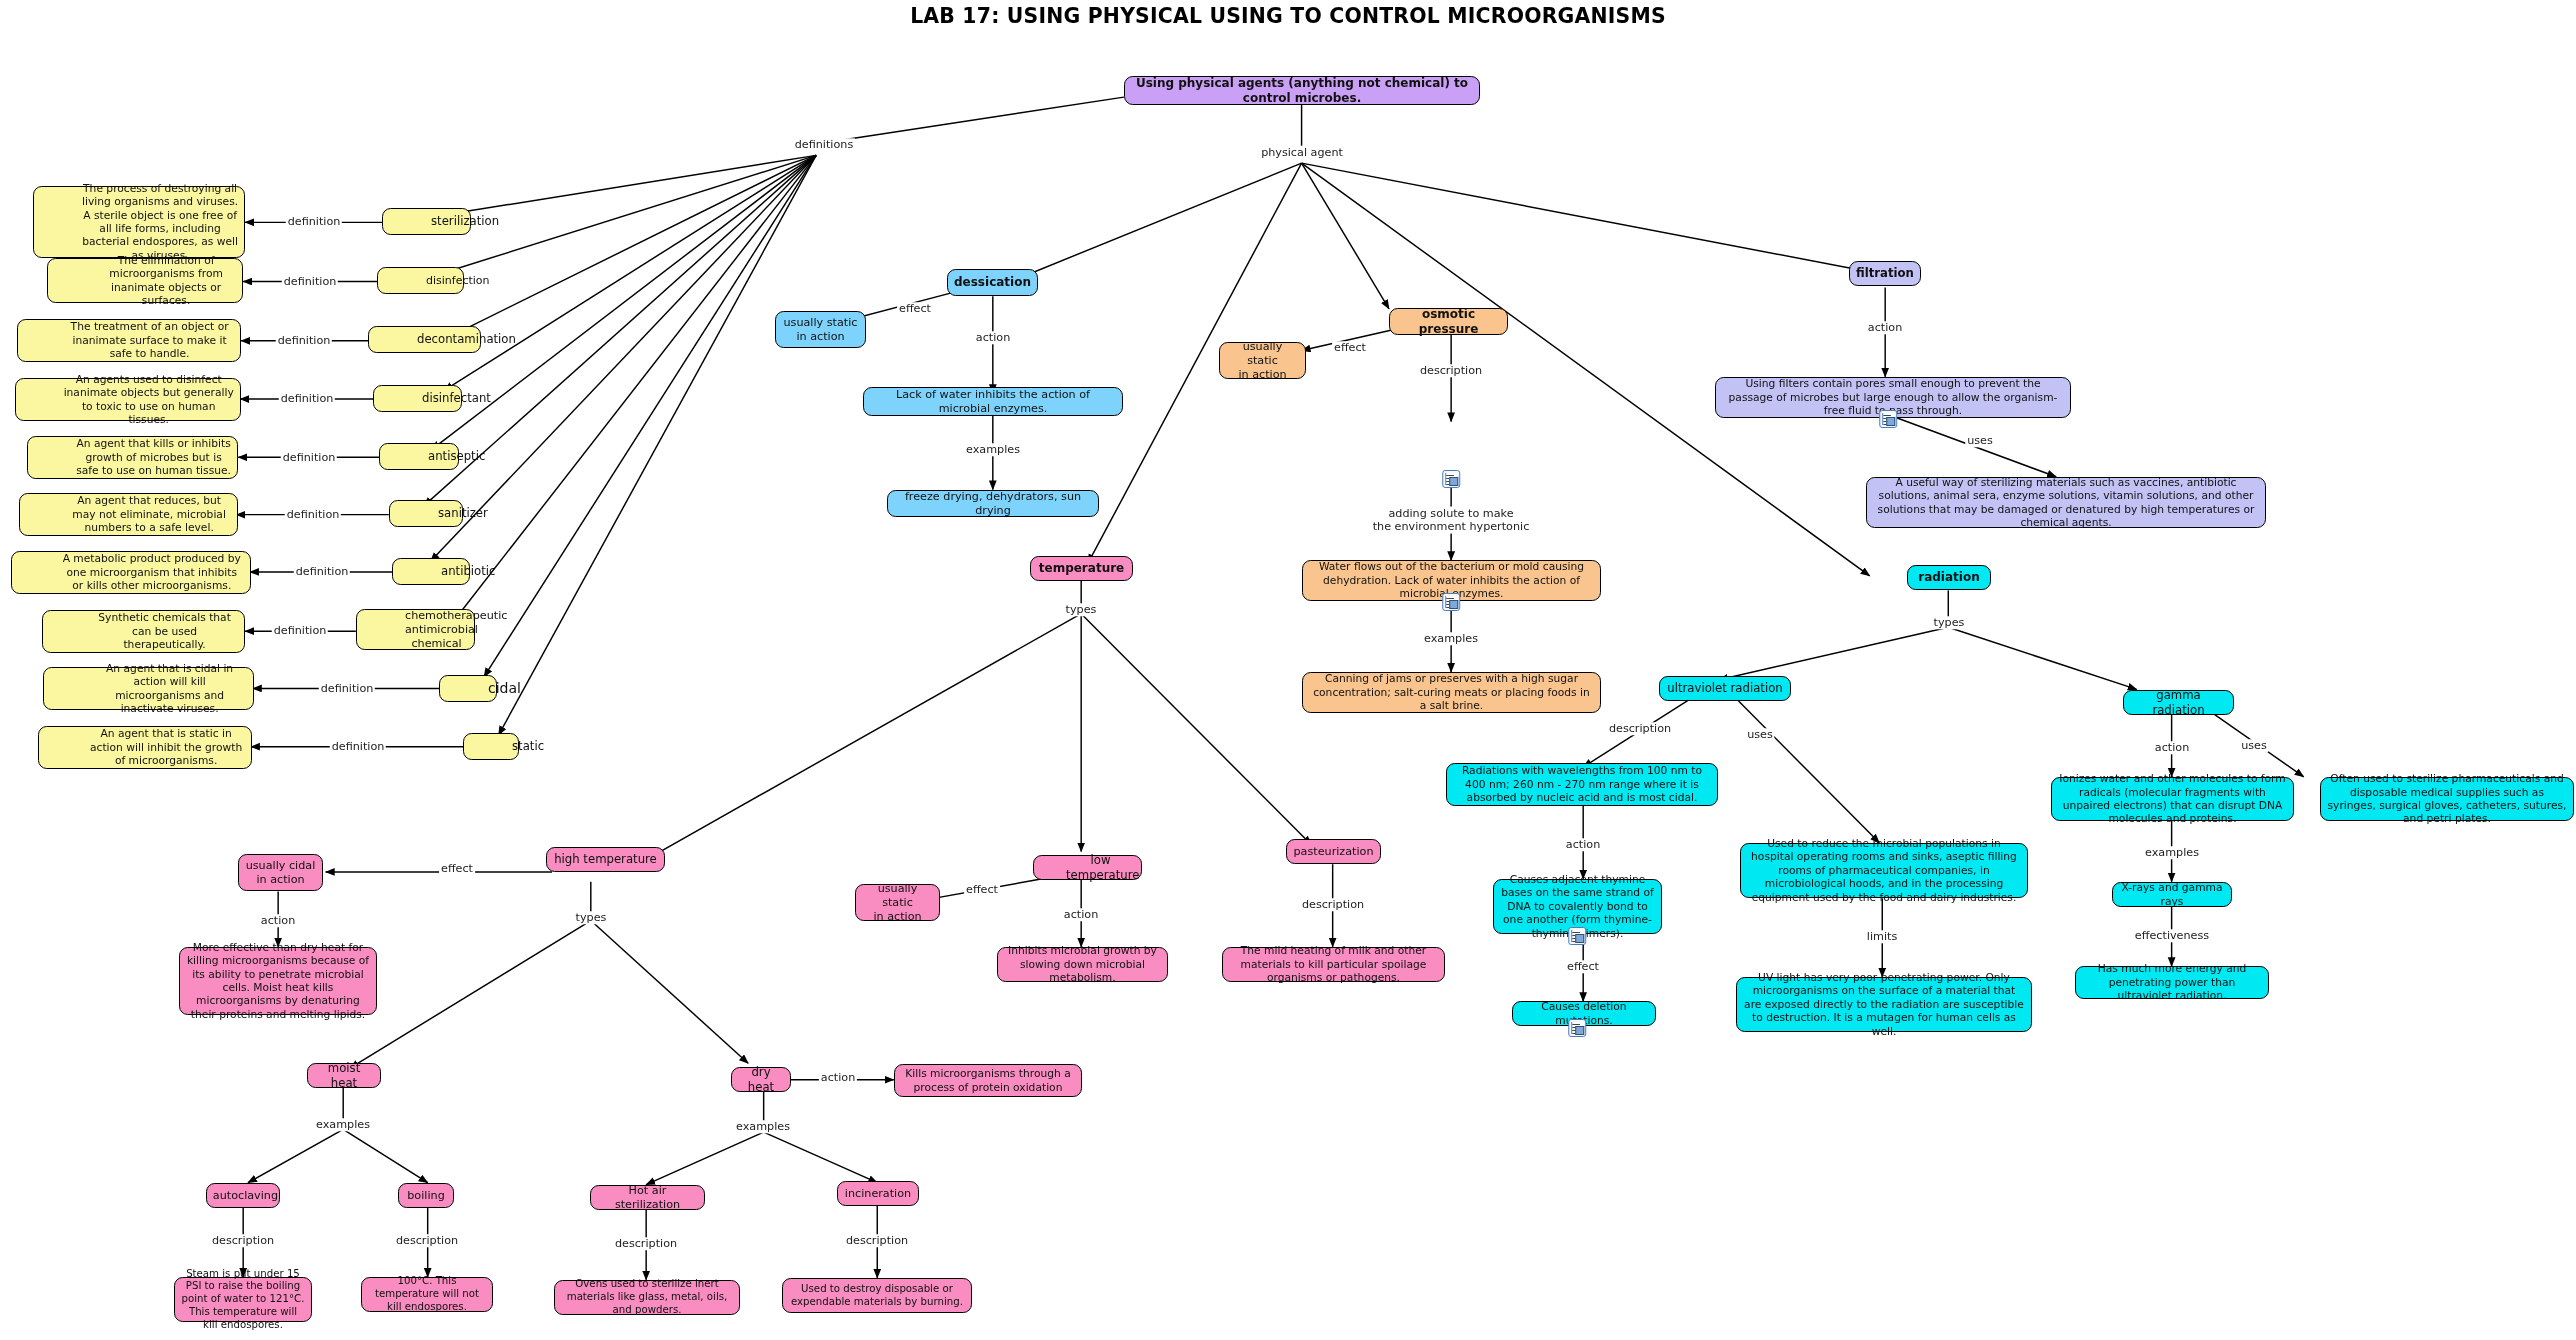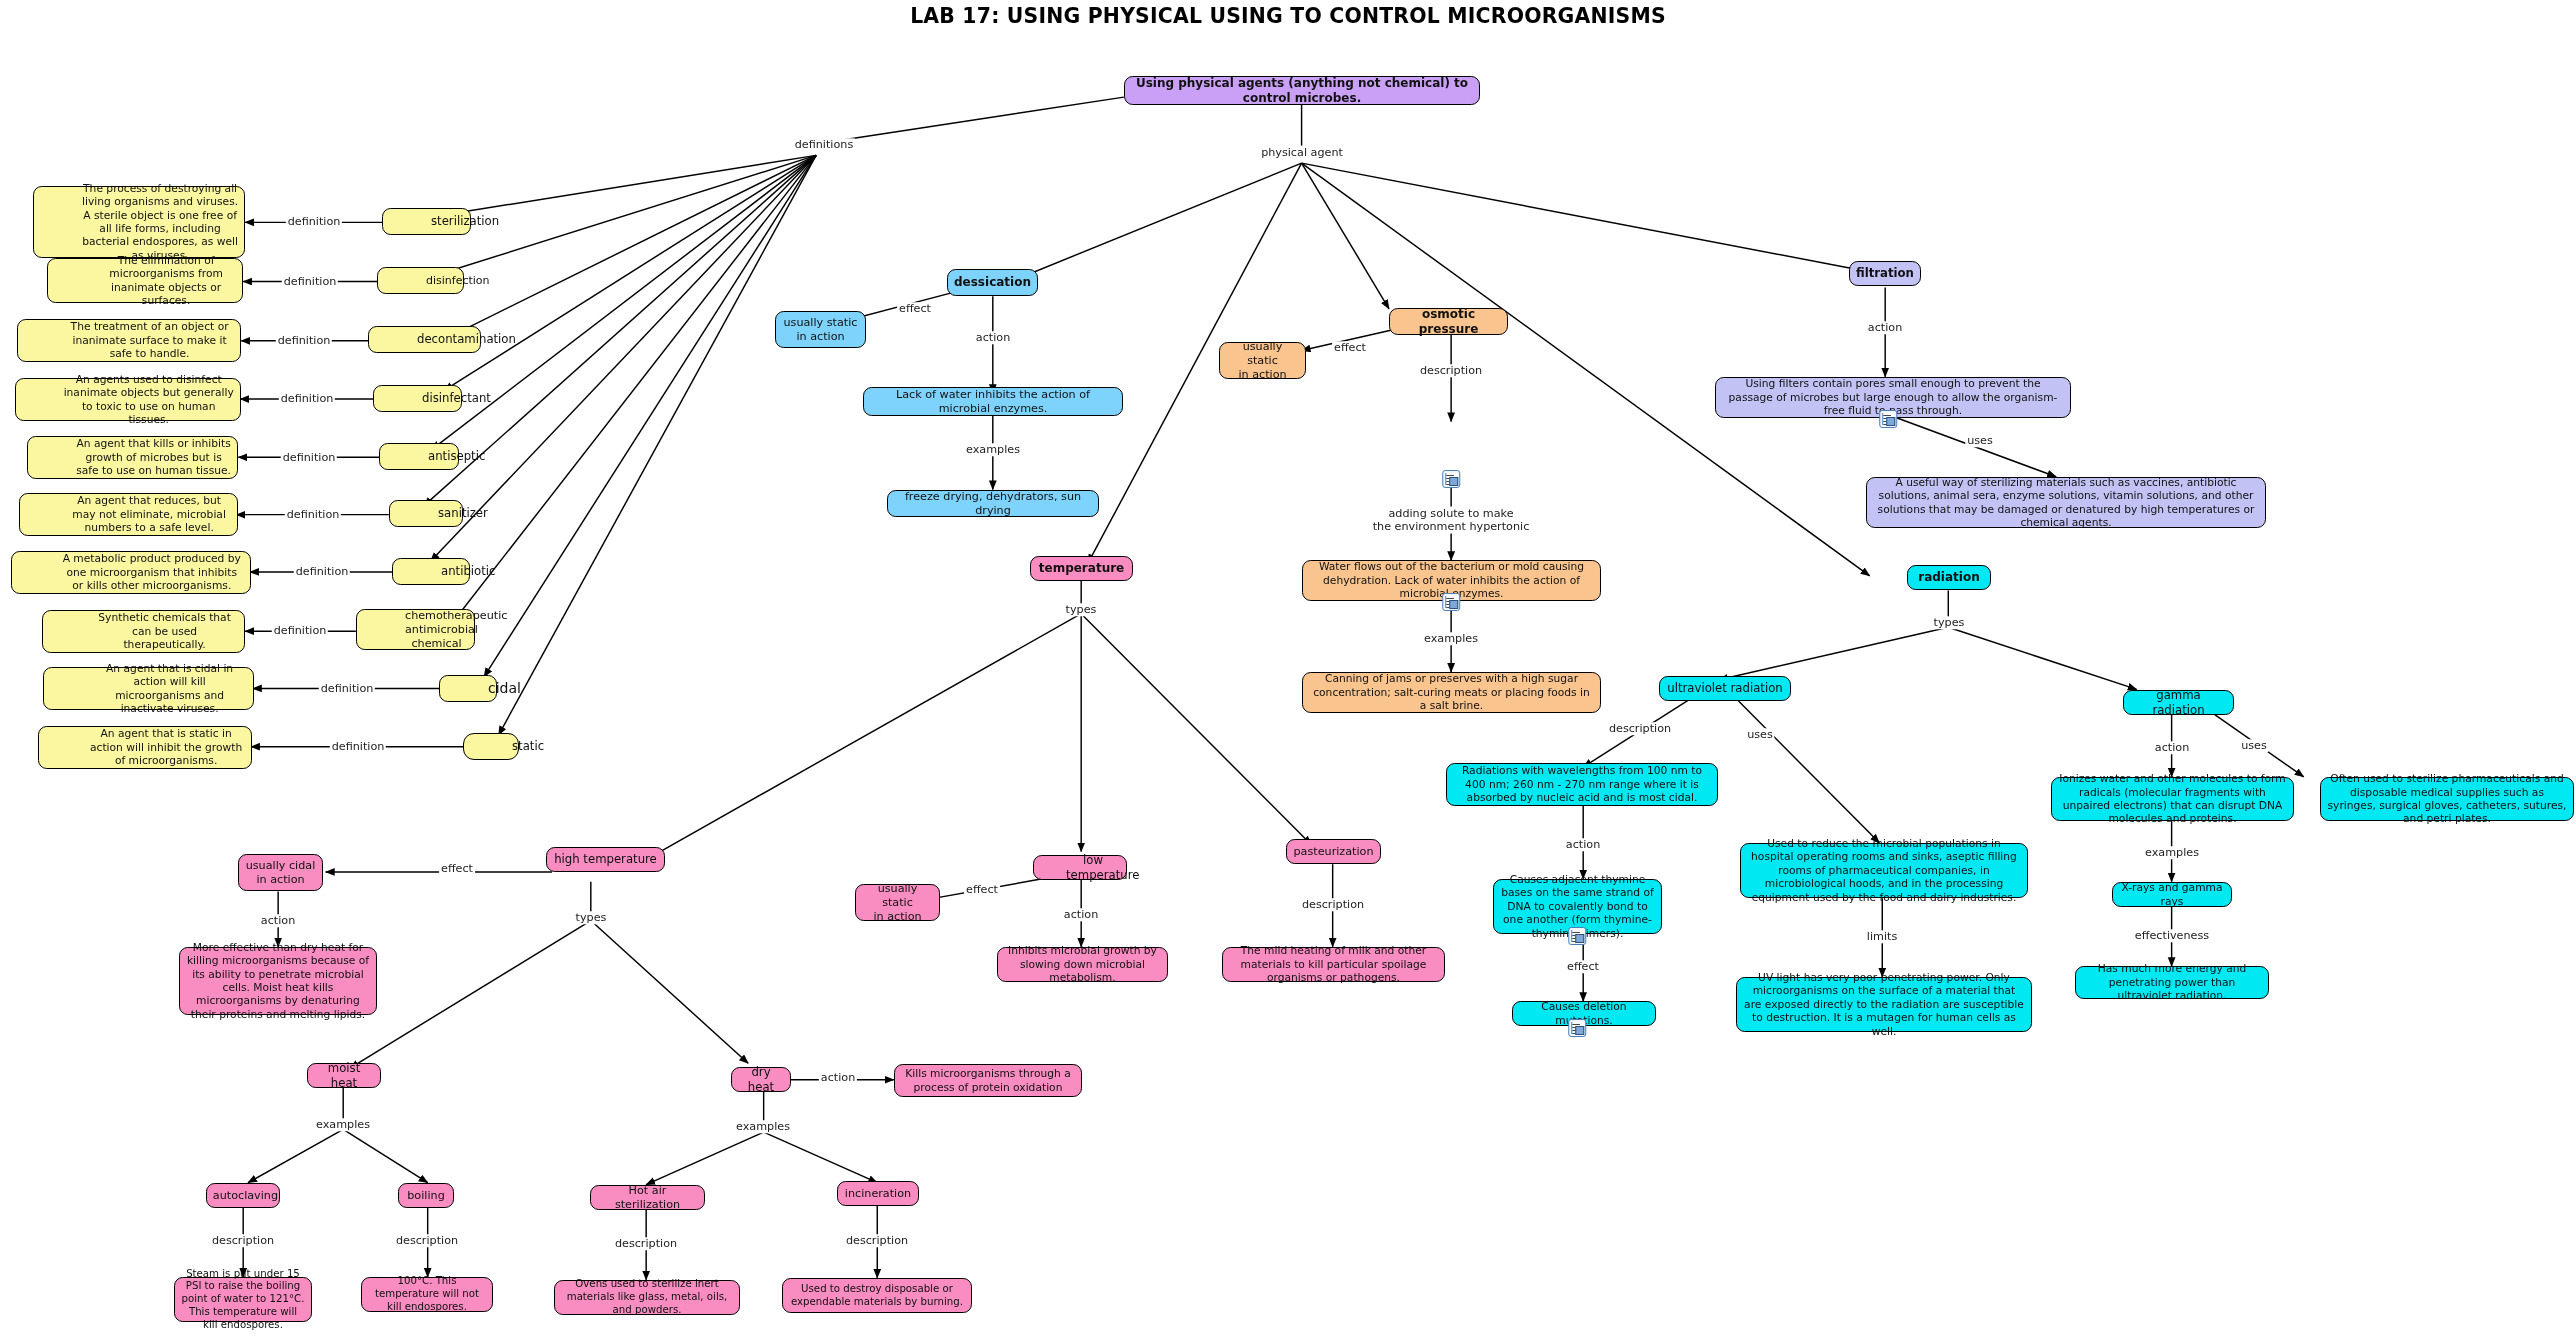--- a/index.html
+++ b/index.html
@@ -183,21 +183,21 @@
     </div>
   <div class="node c-yellow" style="left:392px;top:558px;width:78px;height:27px;font-size:11.7px;">
     <span>antibiotic</span>
     </div>
   <div class="node c-yellow" style="left:356px;top:609px;width:119px;height:41px;font-size:11.2px;">
     <span>chemotherapeutic antimicrobial chemical</span>
     </div>
   <div class="node c-yellow" style="left:439px;top:675px;width:58px;height:27px;font-size:14px;">
     <span>cidal</span>
     </div>
-  <div class="node c-yellow" style="left:463px;top:733px;width:54px;height:27px;font-size:11.7px;border-radius:11px;">
+  <div class="node c-yellow" style="left:463px;top:733px;width:54px;height:27px;font-size:11.7px;">
     <span>static</span>
     </div>
 
   <div class="node c-yellow" style="left:33px;top:186px;width:212px;height:72px;font-size:10.7px;">
     <span>The process of destroying all living organisms and viruses. A sterile object is one free of all life forms, including bacterial endospores, as well as viruses.</span>
     </div>
   <div class="node c-yellow" style="left:47px;top:258px;width:196px;height:45px;font-size:10.7px;">
     <span>The elimination of microorganisms from inanimate objects or surfaces.</span>
     </div>
   <div class="node c-yellow" style="left:16.5px;top:319px;width:224px;height:43px;font-size:10.7px;">
@@ -362,21 +362,21 @@
   <div class="node c-pink" style="left:554px;top:1280px;width:186px;height:35px;font-size:10.2px;">
     <span>Ovens used to sterilize inert materials like glass, metal, oils, and powders.</span>
     </div>
   <div class="node c-pink" style="left:837px;top:1181px;width:82px;height:25px;font-size:11.2px;">
     <span>incineration</span>
     </div>
   <div class="node c-pink" style="left:782px;top:1278px;width:190px;height:35px;font-size:10.2px;">
     <span>Used to destroy disposable or expendable materials by burning.</span>
     </div>
 
-  <div class="node c-pink" style="left:1033px;top:855px;width:94px;height:25px;font-size:11.7px;padding-left:32px;">
+  <div class="node c-pink" style="left:1033px;top:855px;width:109px;height:25px;font-size:11.7px;padding-left:32px;">
     <span>low temperature</span>
     </div>
   <div class="node c-pink" style="left:855px;top:884px;width:85px;height:37px;font-size:11.2px;white-space:pre-line;">
     <span>usually static
 in action</span></div>
   <div class="node c-pink" style="left:997px;top:947px;width:171px;height:35px;font-size:10.7px;">
     <span>Inhibits microbial growth by slowing down microbial metabolism.</span>
     </div>
 
   <div class="node c-pink" style="left:1286px;top:839px;width:95px;height:25px;font-size:11.2px;">

